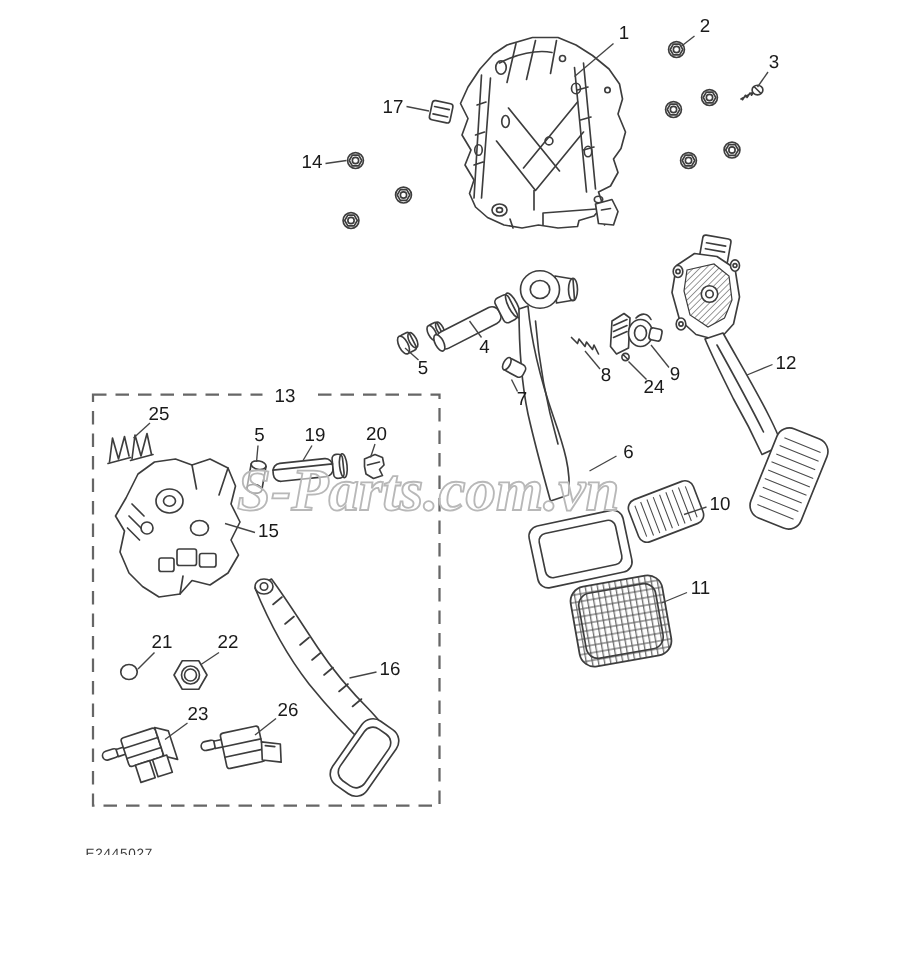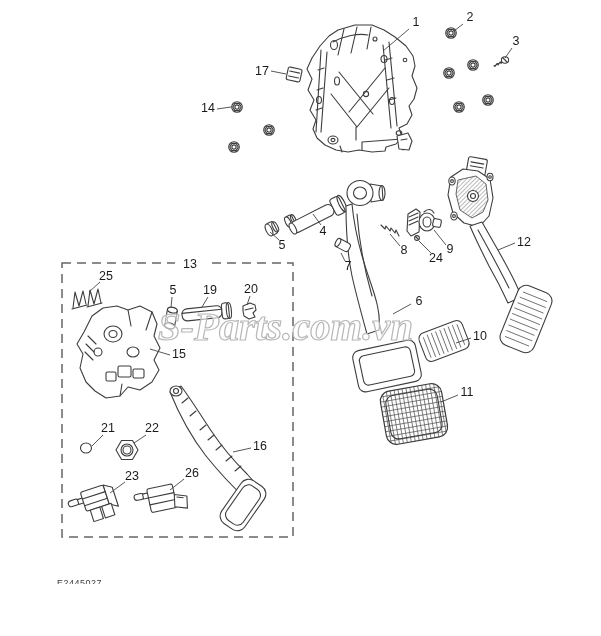--- a/index.html
+++ b/index.html
@@ -6,21 +6,21 @@
   .canvas{position:relative;width:601px;height:636px;background:#ffffff;overflow:hidden;
           font-family:"Liberation Sans",sans-serif;}
   svg{position:absolute;left:0;top:0;}
   svg .stroke{stroke:#3d3d3d;fill:none;stroke-width:1.1;stroke-linejoin:round;stroke-linecap:round;}
   svg .solid{stroke:#3d3d3d;fill:#ffffff;stroke-width:1.1;stroke-linejoin:round;stroke-linecap:round;}
   svg .thin{stroke:#4a4a4a;fill:none;stroke-width:0.7;}
   svg .leader{stroke:#454545;stroke-width:0.9;}
   svg text.callout{fill:#1a1a1a;font-family:"Liberation Sans",sans-serif;font-size:12.5px;}
   svg text.wm{fill:rgba(255,255,255,0.55);stroke:#b8b8b8;stroke-width:1.2;
       font-family:"Liberation Serif",serif;font-style:italic;font-weight:bold;font-size:40px;}
-  .code-clip{position:absolute;left:57px;top:578px;width:70px;height:6px;overflow:hidden;}
+  .code-clip{position:absolute;left:57px;top:564px;width:70px;height:6px;overflow:hidden;}
   .code-clip span{display:block;font-size:9px;line-height:11px;color:#3a3a3a;letter-spacing:0.5px;
       font-family:"Liberation Sans",sans-serif;}
 </style>
 </head>
 <body>
 
 <div class="canvas">
 <svg width="601" height="636" viewBox="0 0 601 636">
   <defs>
     <pattern id="diagHatch" width="3" height="3" patternUnits="userSpaceOnUse" patternTransform="rotate(45)">

